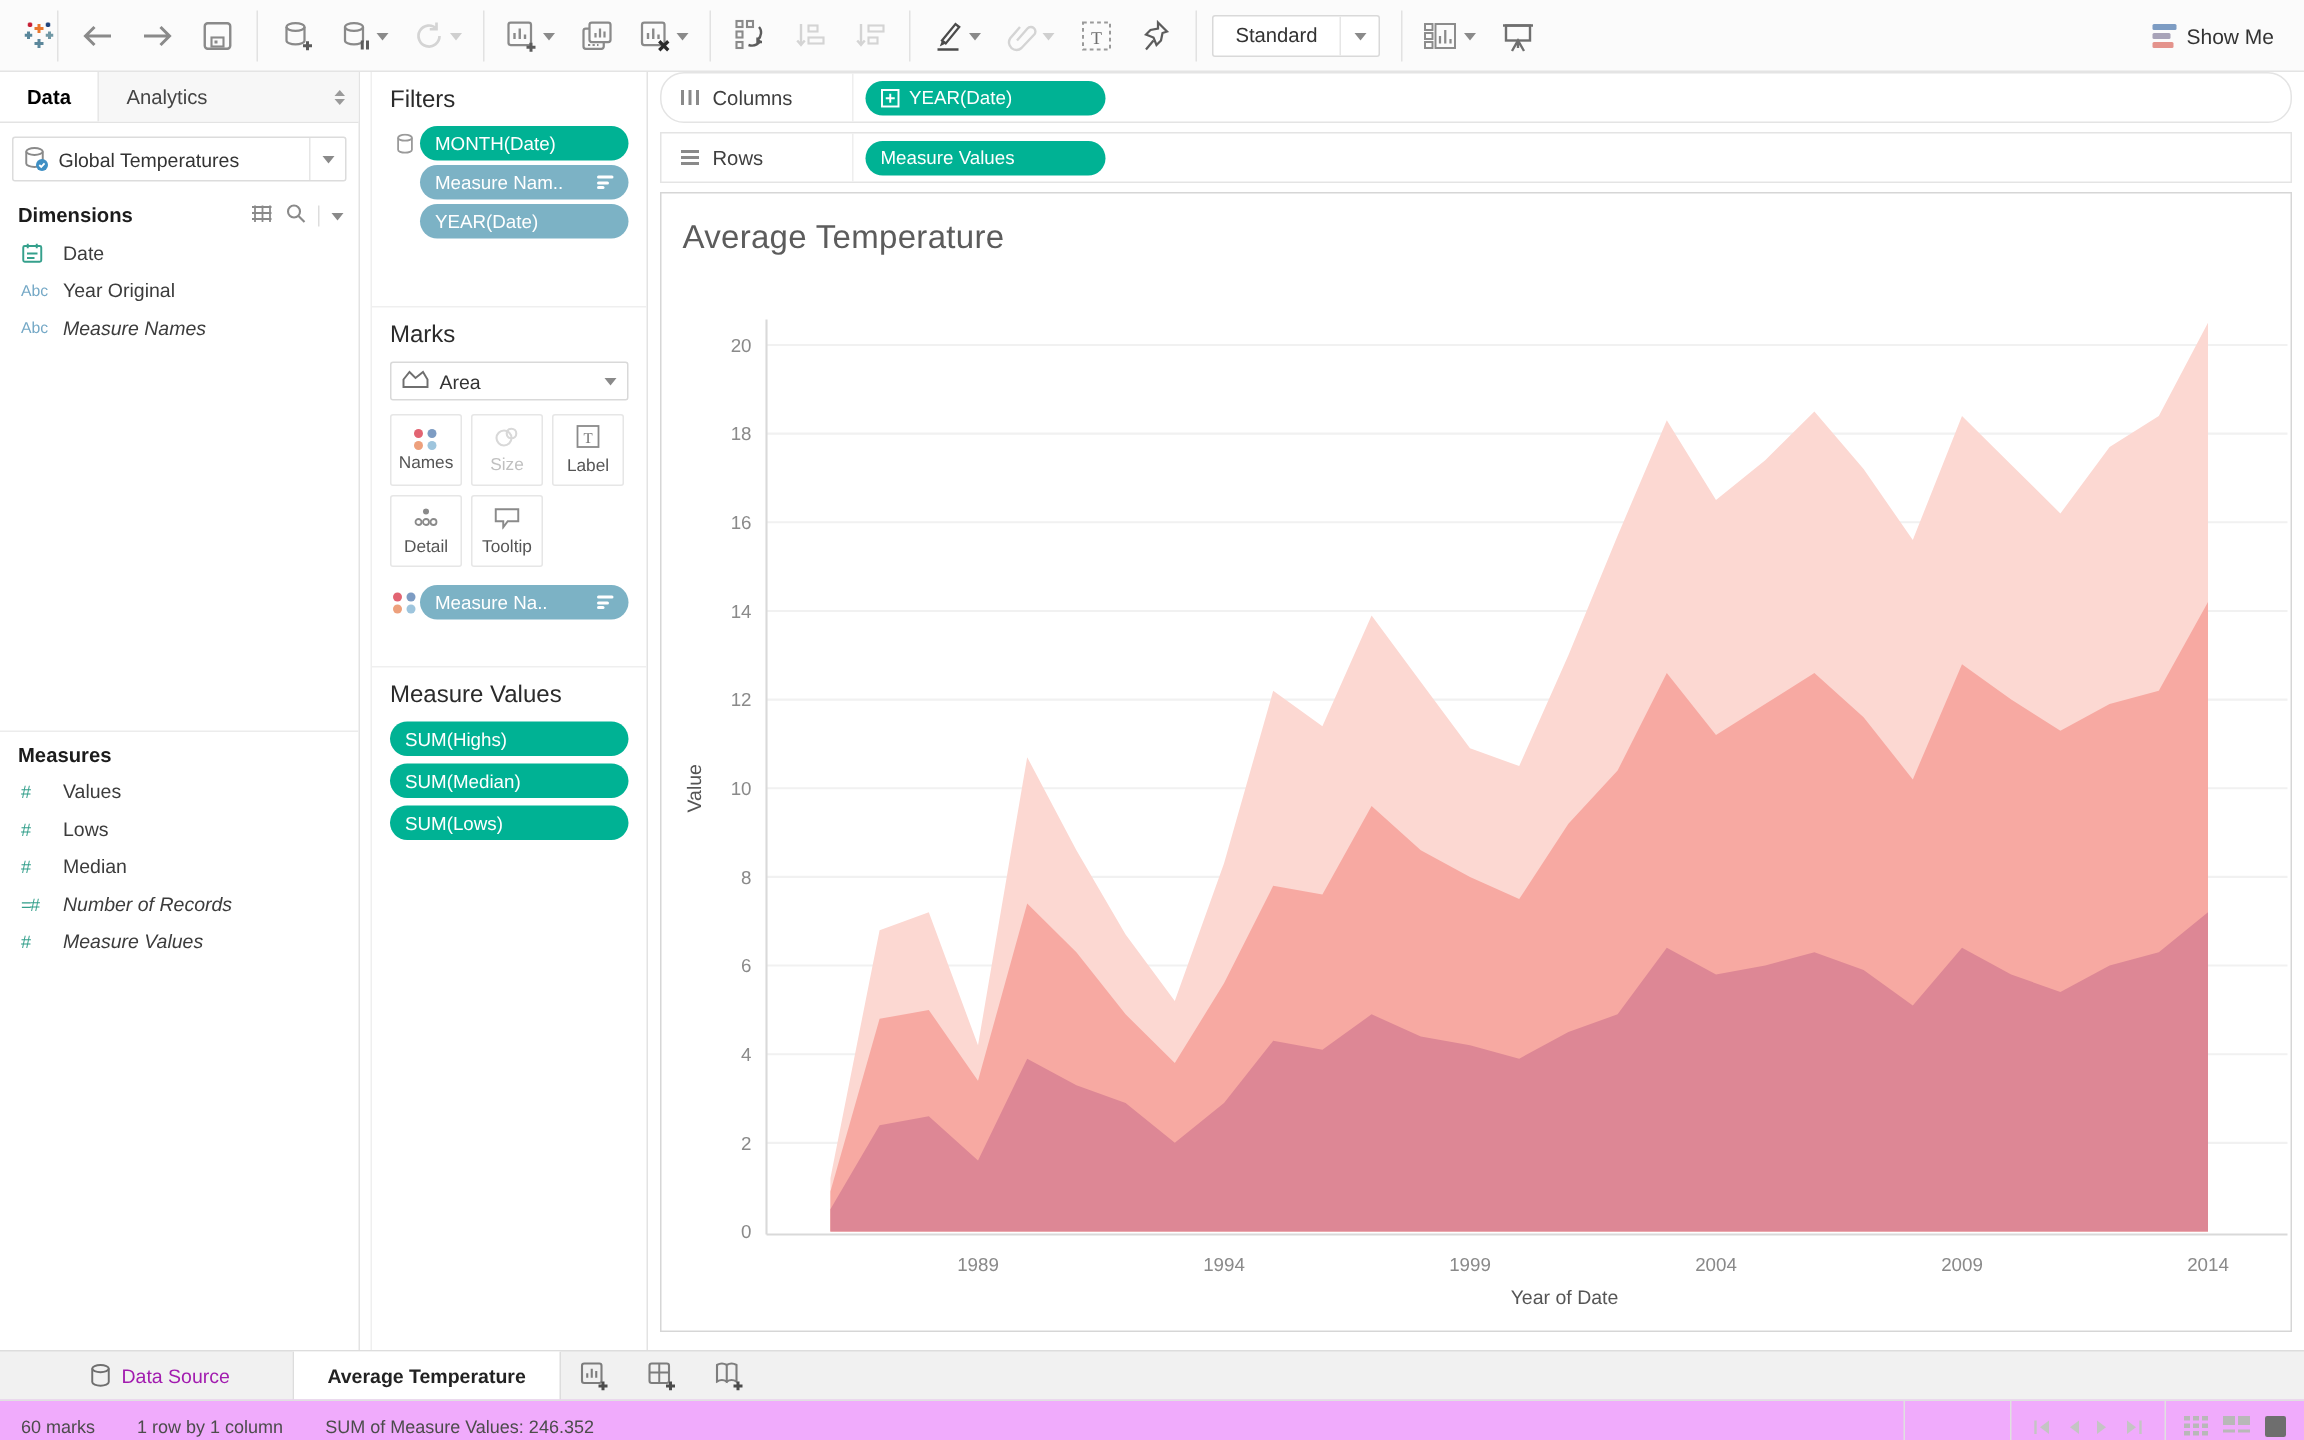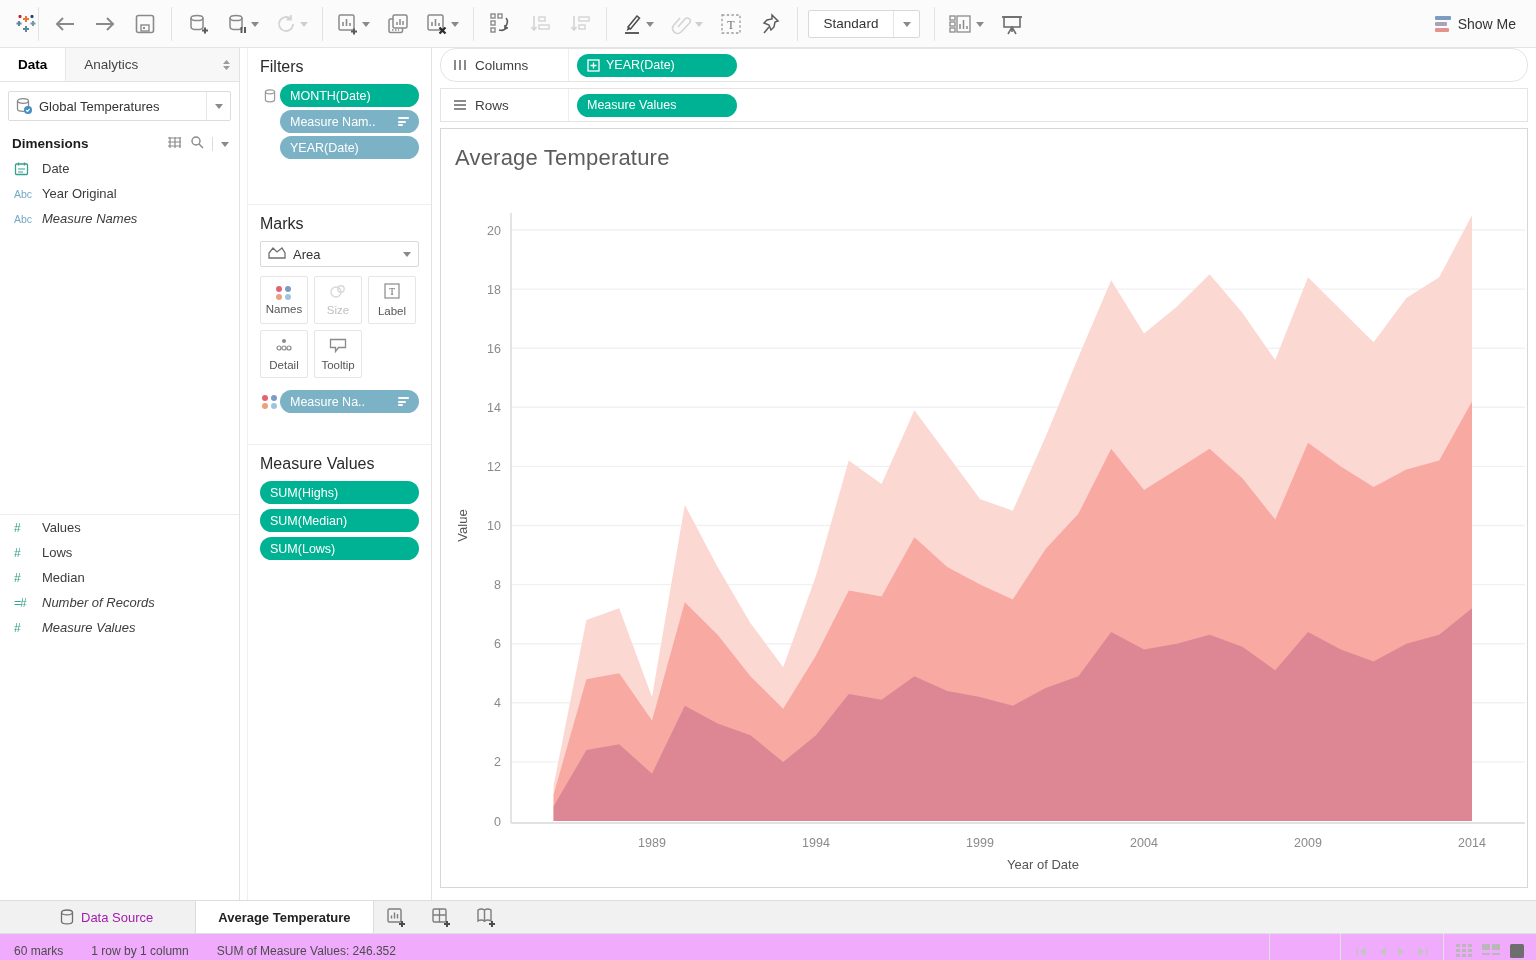--- a/index.html
+++ b/index.html
@@ -350,20 +350,23 @@
         <span class="field-ic">
           <span class="abc-ic">Abc</span>
         </span>
         <span class="field-label italic">Measure Names</span>
       </div>
     </div>
 
   <div style="flex:1"></div>
 
   <div style="border-top:1px solid #ececec"></div>
+  <div class="sec-header">
+    <b>Measures</b>
+  </div>
   <div id="measures-list" style="margin-bottom:260px">
       <div class="field-row">
         <span class="field-ic">
           <span class="hash-ic">#</span>
         </span>
         <span class="field-label">Values</span>
       </div>
       <div class="field-row">
         <span class="field-ic">
           <span class="hash-ic">#</span>

